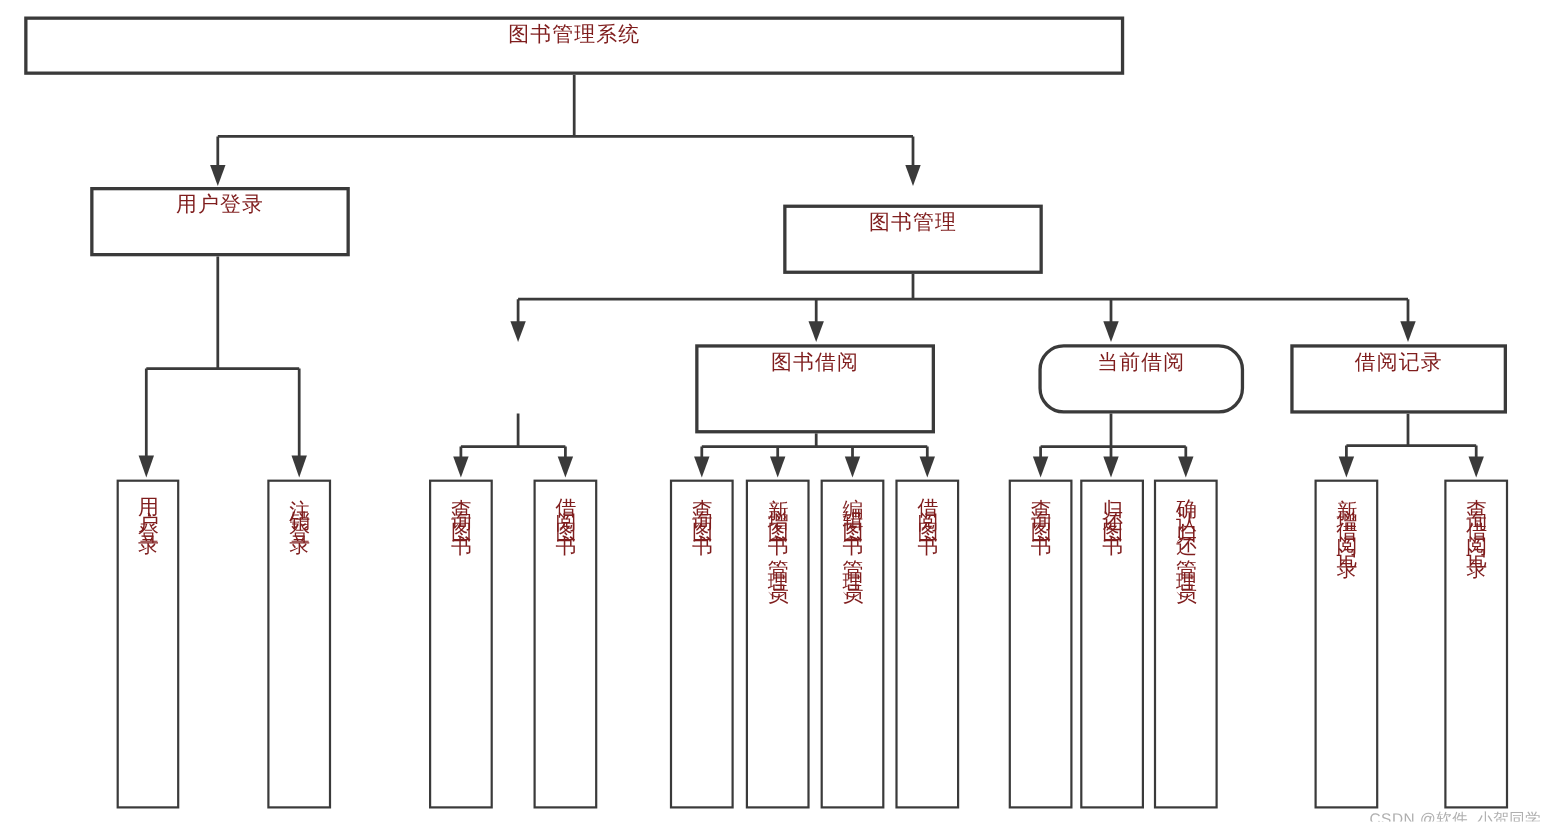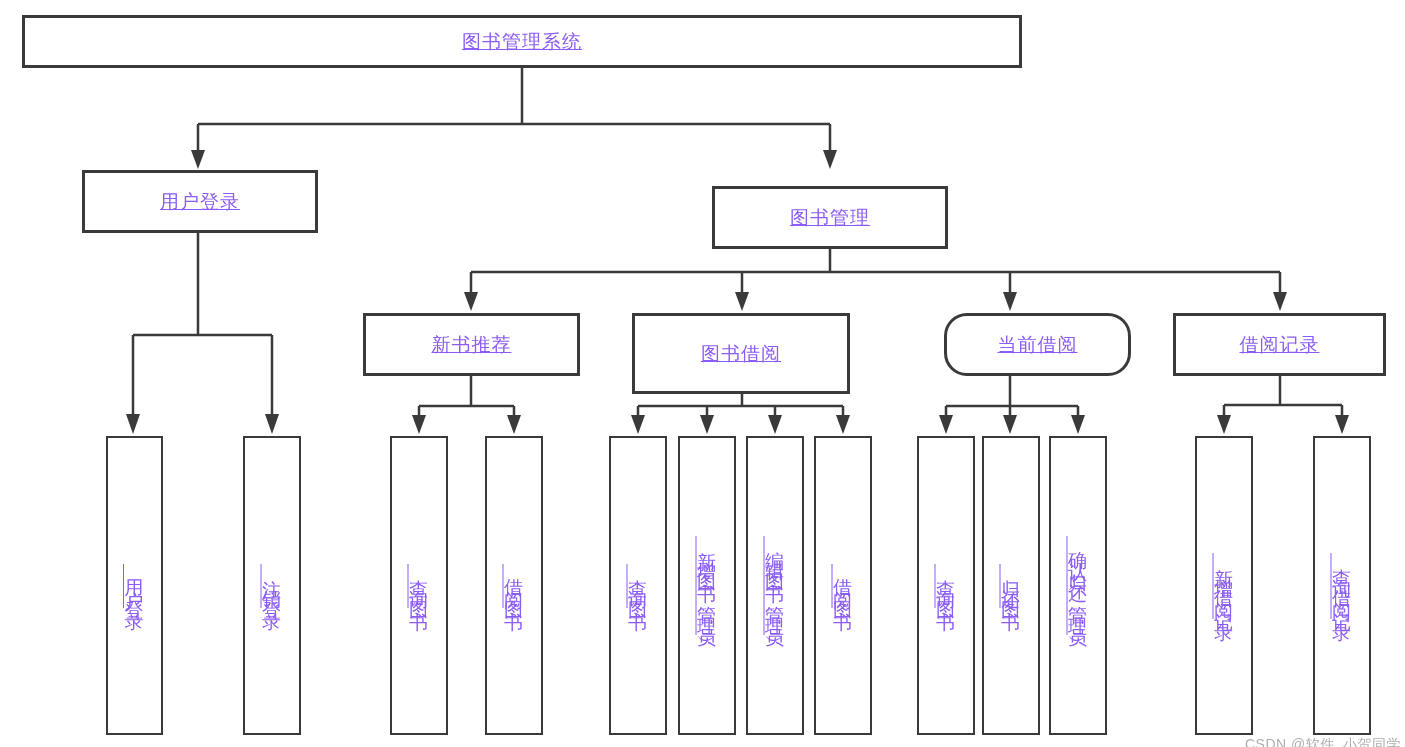--- a/index.html
+++ b/index.html
@@ -21,24 +21,23 @@
     top: 0;
     width: 1405px;
     height: 747px;
   }
   .node {
     position: absolute;
     box-sizing: border-box;
     background: #ffffff;
     border: 3px solid #3a3a3a;
     display: flex;
-    align-items: center;
+    align-items: flex-start;
     justify-content: center;
-    color: #8b5cf6;
-    text-decoration: underline;
+    color: #7f1d1d;
   }
   .node.h .lbl {
     font-size: 19px;
     letter-spacing: 1px;
     white-space: nowrap;
   }
   .node.v {
     border-width: 2.5px;
   }
   .node.v .lbl {
@@ -110,30 +109,27 @@
     <span class="lbl">图书管理系统</span>
   </div>
 
   <div class="node h" style="left:82px; top:170px; width:236px; height:63px;">
     <span class="lbl">用户登录</span>
   </div>
   <div class="node h" style="left:712px; top:186px; width:236px; height:63px;">
     <span class="lbl">图书管理</span>
   </div>
 
-  <div class="node h" style="left:363px; top:313px; width:217px; height:63px;">
-    <span class="lbl">新书推荐</span>
-  </div>
   <div class="node h" style="left:632px; top:313px; width:218px; height:81px;">
     <span class="lbl">图书借阅</span>
   </div>
   <div class="node h" style="left:944px; top:313px; width:187px; height:63px;border-radius:23px;">
     <span class="lbl">当前借阅</span>
   </div>
-  <div class="node h" style="left:1173px; top:313px; width:213px; height:63px;">
+  <div class="node h" style="left:1173px; top:313px; width:197px; height:63px;">
     <span class="lbl">借阅记录</span>
   </div>
 
   <div class="node v" style="left:106px; top:436px; width:57px; height:299px;">
     <span class="lbl">用户登录</span>
   </div>
   <div class="node v" style="left:243px; top:436px; width:58px; height:299px;">
     <span class="lbl">注销登录</span>
   </div>
 

